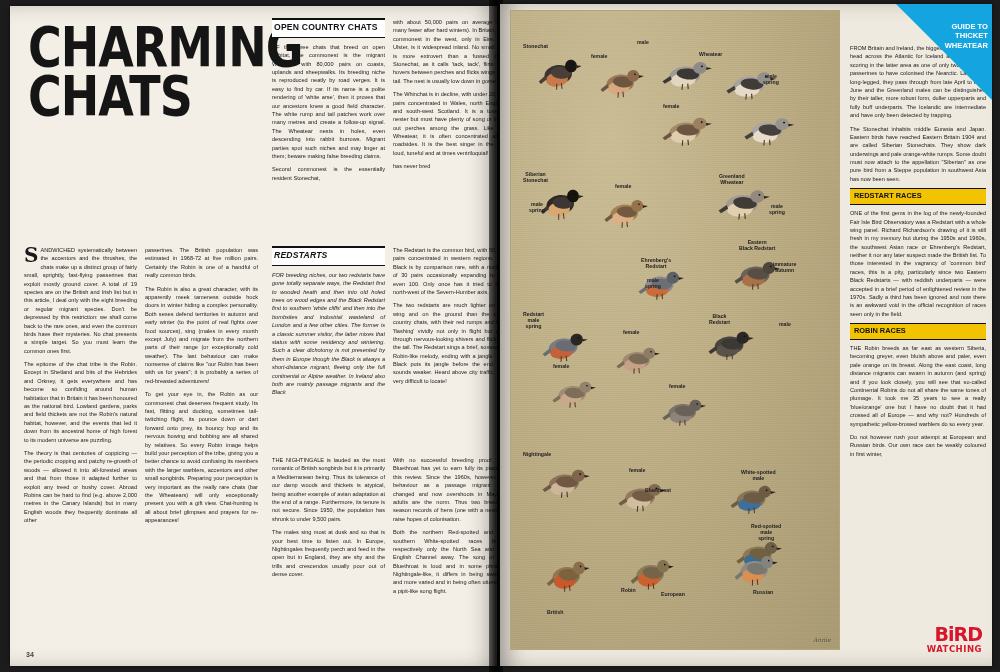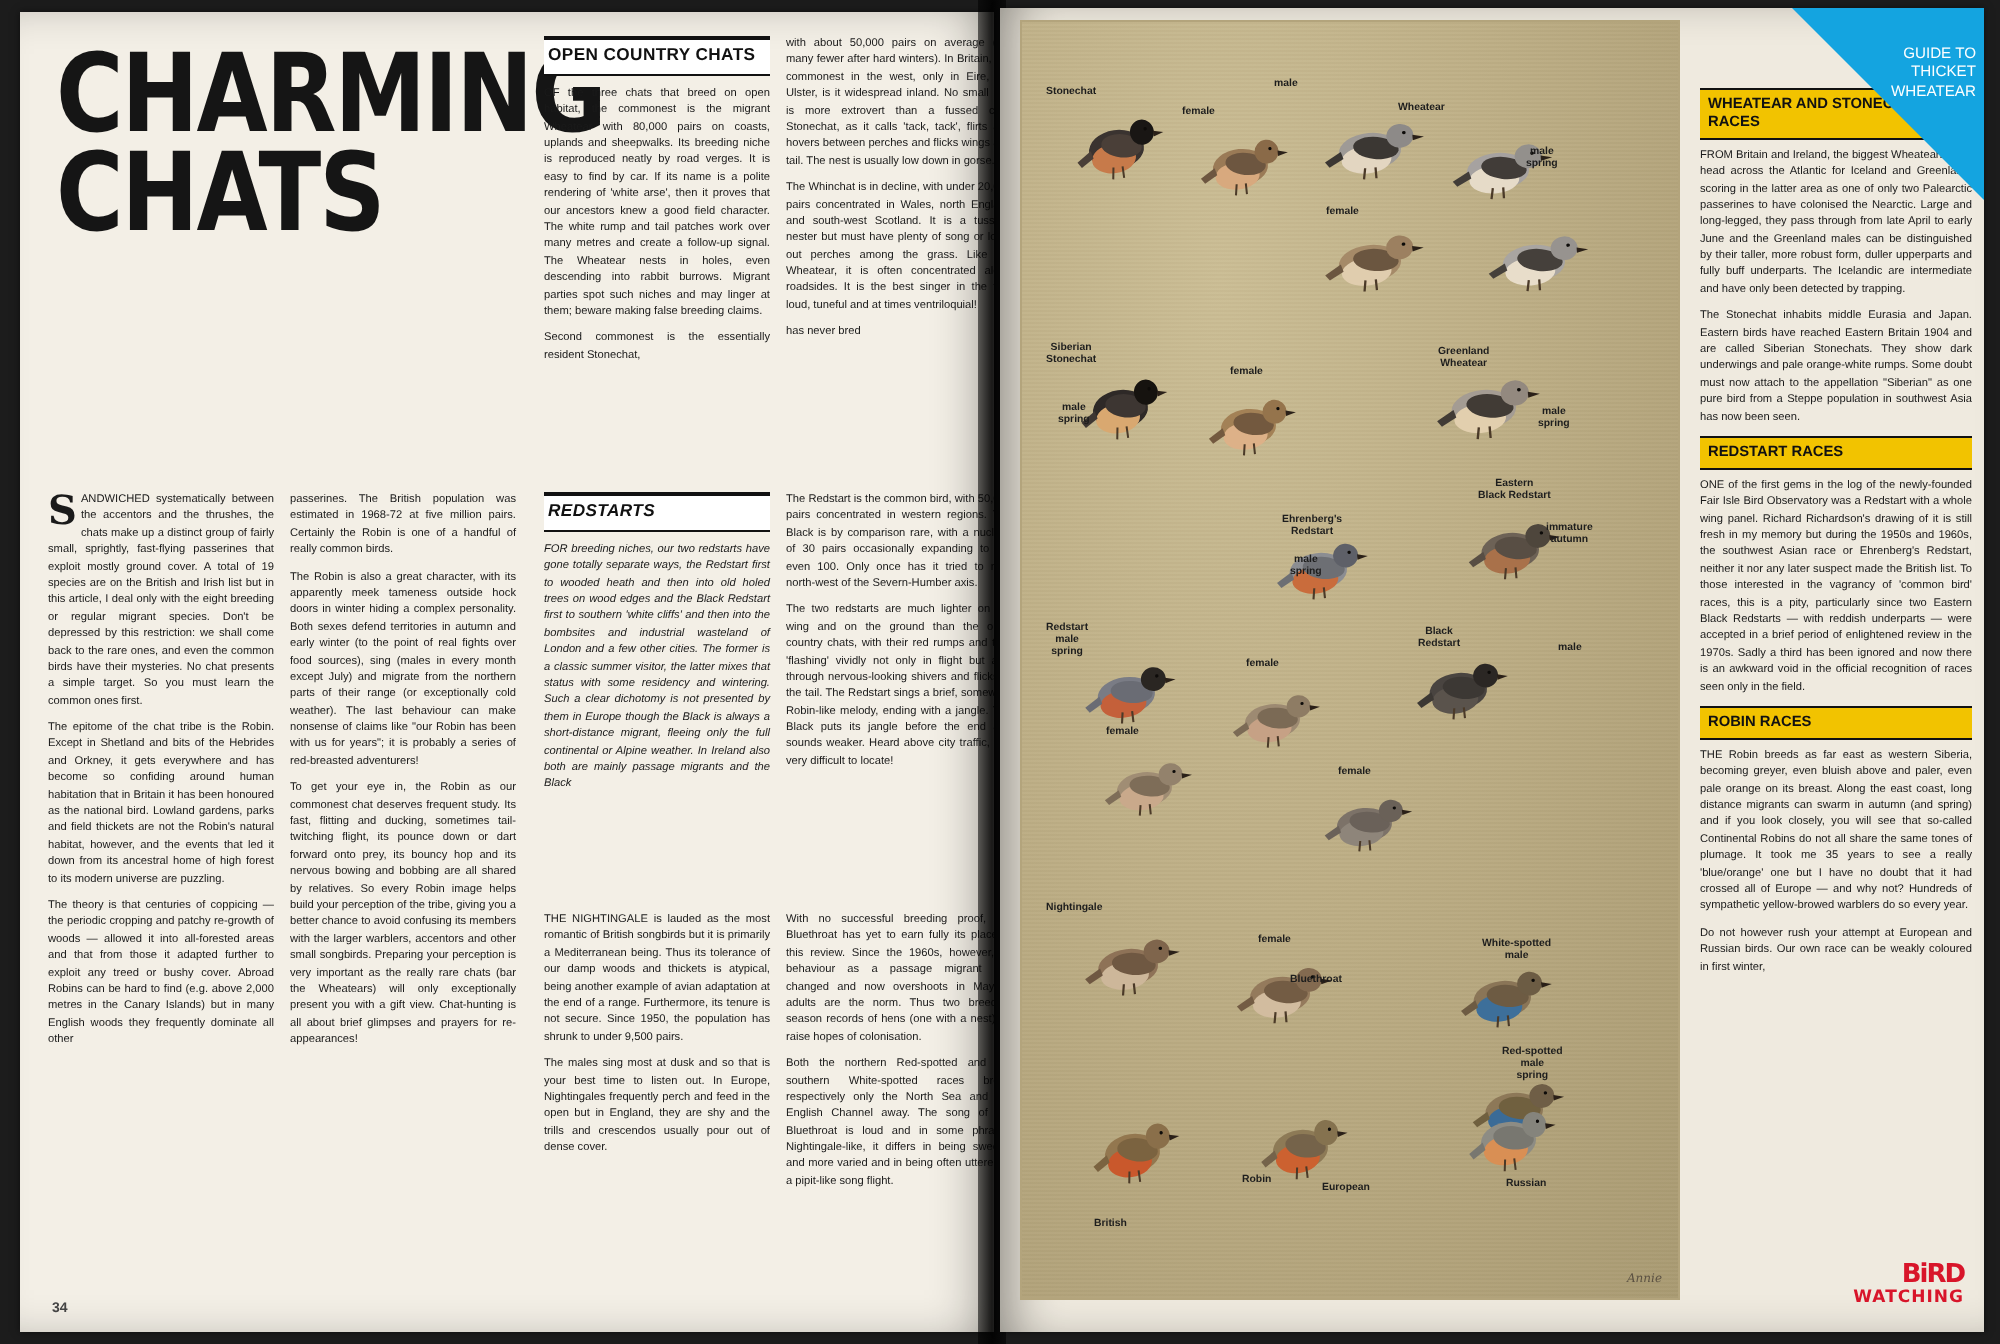--- a/index.html
+++ b/index.html
@@ -175,33 +175,33 @@
     width: 0; height: 0;
     border-left: 96px solid transparent;
     border-top: 96px solid #14a4e0;
   }
   .corner-txt {
     position: absolute;
     right: 4px; top: 18px;
     width: 80px;
     text-align: right;
     color: #fff;
-    font-weight: normal;
+    font-weight: bold;
     font-size: 7.6px;
     line-height: 1.25;
     transform: rotate(0deg);
   }
   .logo {
     position: absolute;
     right: 10px; bottom: 12px;
     text-align: right;
   }
   .logo .b1 {
     font-family: "DejaVu Sans", sans-serif;
-    font-weight: bold; font-size: 13px; color: #d8152a; letter-spacing: -1px;
+    font-weight: bold; font-size: 19px; color: #d8152a; letter-spacing: -1px;
     line-height: 1;
   }
   .logo .b2 {
     font-family: "DejaVu Sans", sans-serif;
     font-weight: bold; font-size: 8.5px; color: #d8152a; letter-spacing: .5px;
   }
   .sig {
     position: absolute; right: 8px; bottom: 6px;
     font-family: "DejaVu Serif", serif;
     font-style: italic; font-size: 6px; color: #5a5042;
@@ -595,21 +595,20 @@
           <div class="lbl" style="left: 36px; top: 598px;">British</div>
           <div class="lbl" style="left: 110px; top: 576px;">Robin</div>
           <div class="lbl" style="left: 150px; top: 580px;">European</div>
           <div class="lbl" style="left: 242px; top: 578px;">Russian</div>
         </div>
       <div class="sig">Annie</div>
     </div>
 
     <div class="sidebar">
       <div>
-        <div class="sb-head">WHEATEAR AND STONECHAT RACES</div>
         <div class="sb-body">
           <p>FROM Britain and Ireland, the biggest Wheatears of all head across the Atlantic for Iceland and Greenland, scoring in the latter area as one of only two Palearctic passerines to have colonised the Nearctic. Large and long-legged, they pass through from late April to early June and the Greenland males can be distinguished by their taller, more robust form, duller upperparts and fully buff underparts. The Icelandic are intermediate and have only been detected by trapping.</p>
           <p>The Stonechat inhabits middle Eurasia and Japan. Eastern birds have reached Eastern Britain 1904 and are called Siberian Stonechats. They show dark underwings and pale orange-white rumps. Some doubt must now attach to the appellation "Siberian" as one pure bird from a Steppe population in southwest Asia has now been seen.</p>
         </div>
       </div>
       <div>
         <div class="sb-head">REDSTART RACES</div>
         <div class="sb-body">
           <p>ONE of the first gems in the log of the newly-founded Fair Isle Bird Observatory was a Redstart with a whole wing panel. Richard Richardson's drawing of it is still fresh in my memory but during the 1950s and 1960s, the southwest Asian race or Ehrenberg's Redstart, neither it nor any later suspect made the British list. To those interested in the vagrancy of 'common bird' races, this is a pity, particularly since two Eastern Black Redstarts — with reddish underparts — were accepted in a brief period of enlightened review in the 1970s. Sadly a third has been ignored and now there is an awkward void in the official recognition of races seen only in the field.</p>
         </div>

